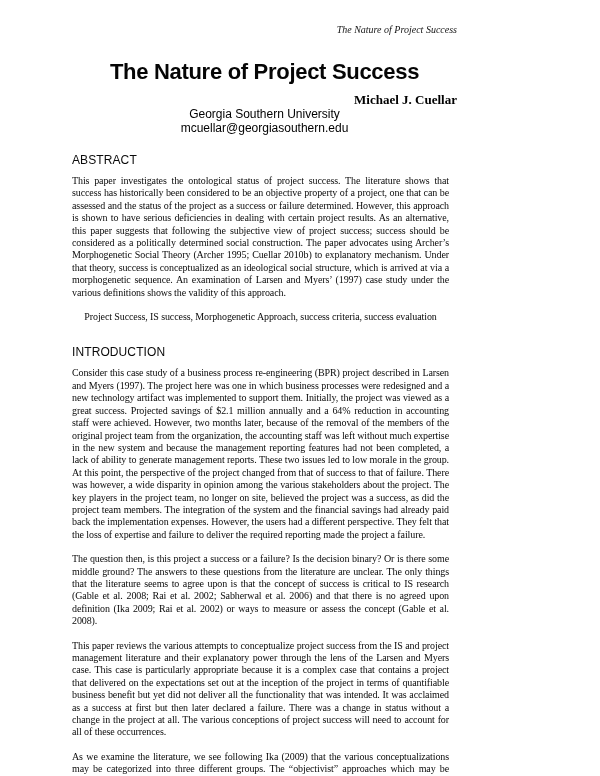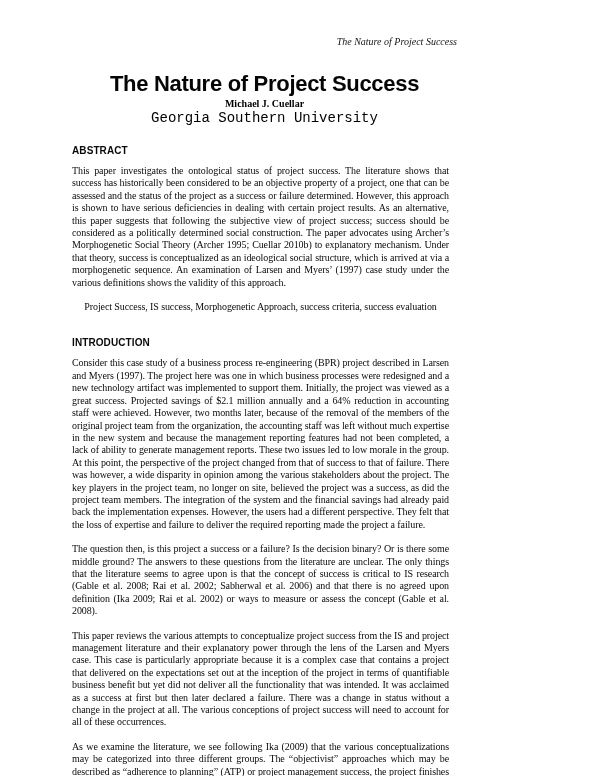--- a/index.html
+++ b/index.html
@@ -12,21 +12,21 @@
     height: 776px;
     font-family: "Liberation Serif", serif;
     color: #000000;
   }
   .page {
     position: relative;
     box-sizing: border-box;
     width: 524px;
     height: 776px;
     background: #ffffff;
-    padding: 36px 67px 0 72px;
+    padding: 24px 67px 0 72px;
     overflow: hidden;
   }
   .running-header {
     text-align: right;
     font-family: "Liberation Serif", serif;
     font-style: italic;
     font-size: 10px;
     line-height: 11px;
     color: #161616;
   }
@@ -34,37 +34,37 @@
     margin-top: 27px;
     text-align: center;
     font-family: "Liberation Sans", sans-serif;
     font-weight: bold;
     font-size: 22px;
     line-height: 20px;
     letter-spacing: -0.3px;
     color: #050505;
   }
   .author {
-    margin-top: 3px;
-    text-align: center;
+    margin-top: 11px;
+    text-align: right;
     font-family: "Liberation Serif", serif;
     font-weight: bold;
-    font-size: 10px;
+    font-size: 13px;
     line-height: 14px;
   }
   .affiliation, .email {
     text-align: center;
-    font-family: Liberation Mono, monospace;
-    font-size: 14px;
+    font-family: Liberation Sans, sans-serif;
+    font-size: 12px;
     line-height: 14px;
   }
   .heading {
     font-family: "Liberation Sans", sans-serif;
-    font-weight: bold;
-    font-size: 10px;
+    font-weight: normal;
+    font-size: 12px;
     line-height: 11px;
     letter-spacing: 0.1px;
     color: #0a0a0a;
   }
   .heading-abstract { margin-top: 20px; }
   .heading-keywords { margin-top: 1px; }
   .heading-introduction { margin-top: 24px; }
   p.body-text {
     margin: 9px 8px 12px 0;
     padding: 0;
@@ -93,20 +93,21 @@
 <div class="page">
 
   <div class="running-header">The Nature of Project Success</div>
 
   <div class="paper-title">The Nature of Project Success</div>
 
   <div class="author">Michael J. Cuellar</div>
 
   <div class="affiliation">Georgia Southern University</div>
 
+  <div class="email">mcuellar@georgiasouthern.edu</div>
 
   <div class="heading heading-abstract">ABSTRACT</div>
 
   <p class="body-text">This paper investigates the ontological status of project success. The literature shows that success has historically been considered to be an objective property of a project, one that can be assessed and the status of the project as a success or failure determined. However, this approach is shown to have serious deficiencies in dealing with certain project results. As an alternative, this paper suggests that following the subjective view of project success; success should be considered as a politically determined social construction. The paper advocates using Archer’s Morphogenetic Social Theory (Archer 1995; Cuellar 2010b) to explanatory mechanism. Under that theory, success is conceptualized as an ideological social structure, which is arrived at via a morphogenetic sequence. An examination of Larsen and Myers’ (1997) case study under the various definitions shows the validity of this approach.</p>
 
 
   <p class="body-text keywords-line">Project Success, IS success, Morphogenetic Approach, success criteria, success evaluation</p>
 
   <div class="heading heading-introduction">INTRODUCTION</div>
 

